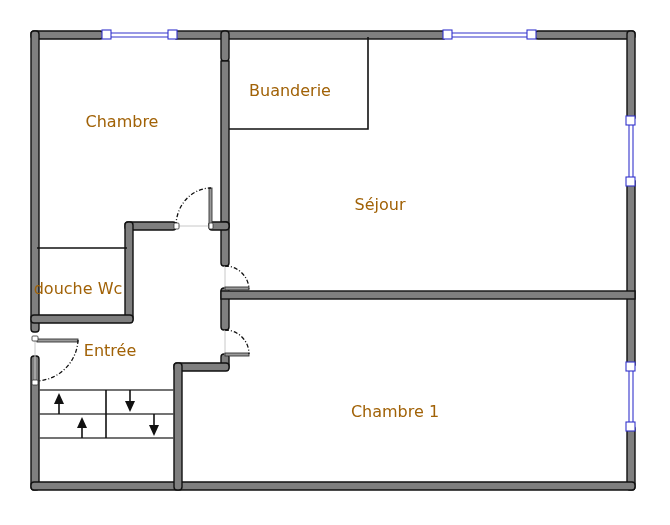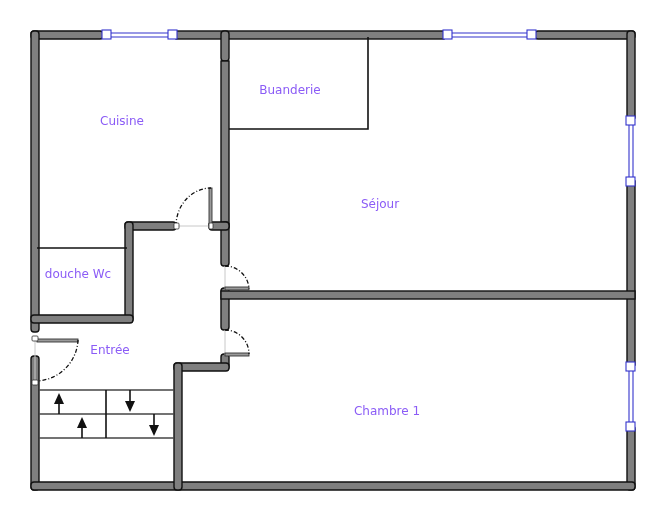--- a/index.html
+++ b/index.html
@@ -7,22 +7,22 @@
   #plan { position: absolute; left: 0; top: 0; width: 670px; height: 525px; }
   .wall { fill: #7f7f7f; stroke: #111111; stroke-width: 1.4; }
   .thin { stroke: #111111; stroke-width: 1.6; fill: none; }
   .stair-line { stroke: #444444; stroke-width: 1.4; fill: none; }
   .door-leaf { fill: #9a9a9a; stroke: #333333; stroke-width: 0.9; }
   .swing { fill: none; stroke: #111111; stroke-width: 1.3; stroke-dasharray: 4 2 1 2; }
   .sill { stroke: #c8c8c8; stroke-width: 1; }
   .win-line { stroke: #3333cc; stroke-width: 1.1; }
   .win-box { fill: #ffffff; stroke: #3333cc; stroke-width: 1.1; }
   .label {
-    position: absolute; font-family: "DejaVu Sans", sans-serif; font-size: 12px;
-    color: #8b5cf6; white-space: nowrap; transform: translate(-50%, -50%);
+    position: absolute; font-family: "DejaVu Sans", sans-serif; font-size: 16px;
+    color: #a16207; white-space: nowrap; transform: translate(-50%, -50%);
   }
 </style>
 </head>
 <body>
 
 <svg id="plan" viewBox="0 0 670 525" xmlns="http://www.w3.org/2000/svg">
 
   <g>
     <rect class="wall" x="31" y="31" width="72" height="8" rx="3"></rect>
     <rect class="wall" x="176" y="31" width="268" height="8"></rect>
@@ -123,18 +123,18 @@
       <line class="thin" x1="130" y1="390" x2="130" y2="403"></line>
       <polygon points="125,401 135,401 130,412" fill="#111"></polygon>
     </g>
     <g>
       <line class="thin" x1="154" y1="414" x2="154" y2="427"></line>
       <polygon points="149,425 159,425 154,436" fill="#111"></polygon>
     </g>
   </g>
 </svg>
 
-<div class="label" style="left:122px;top:121px;">Cuisine</div>
+<div class="label" style="left:122px;top:121px;">Chambre</div>
 <div class="label" style="left:290px;top:90px;">Buanderie</div>
 <div class="label" style="left:380px;top:204px;">Séjour</div>
-<div class="label" style="left:78px;top:274px;">douche Wc</div>
+<div class="label" style="left:78px;top:288px;">douche Wc</div>
 <div class="label" style="left:110px;top:350px;">Entrée</div>
-<div class="label" style="left:387px;top:411px;">Chambre 1</div>
+<div class="label" style="left:395px;top:411px;">Chambre 1</div>
 
 </body></html>

